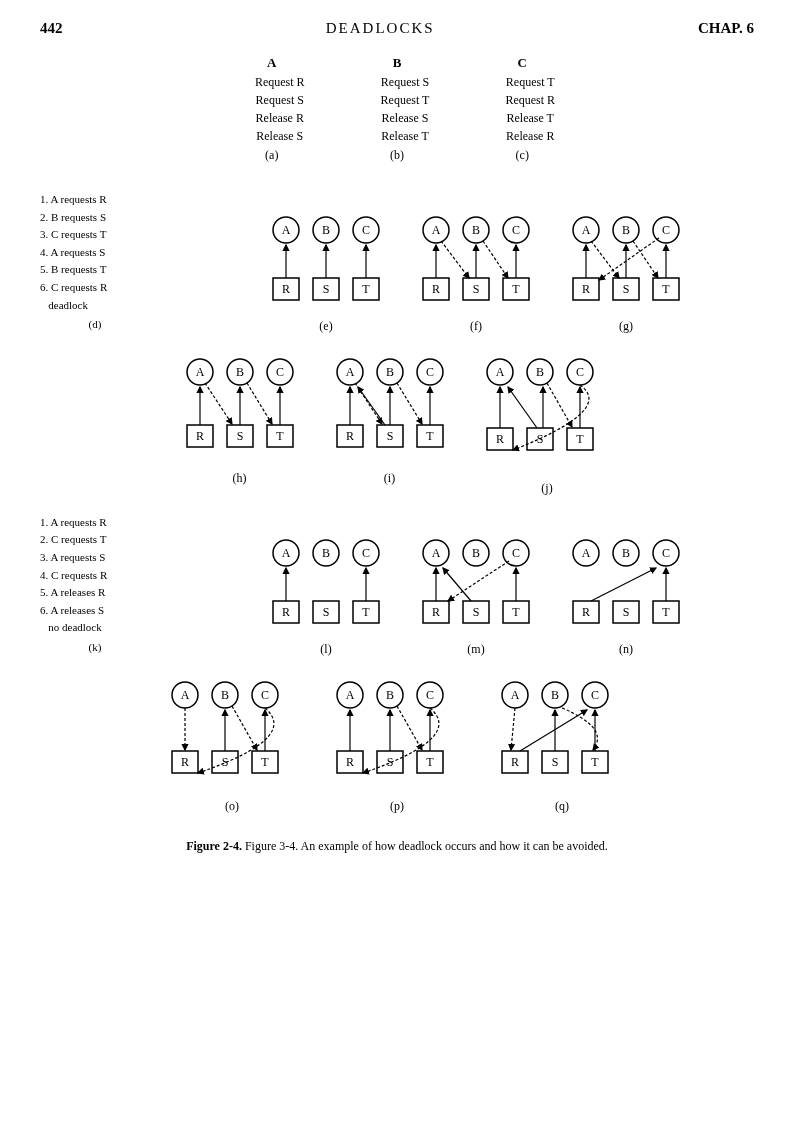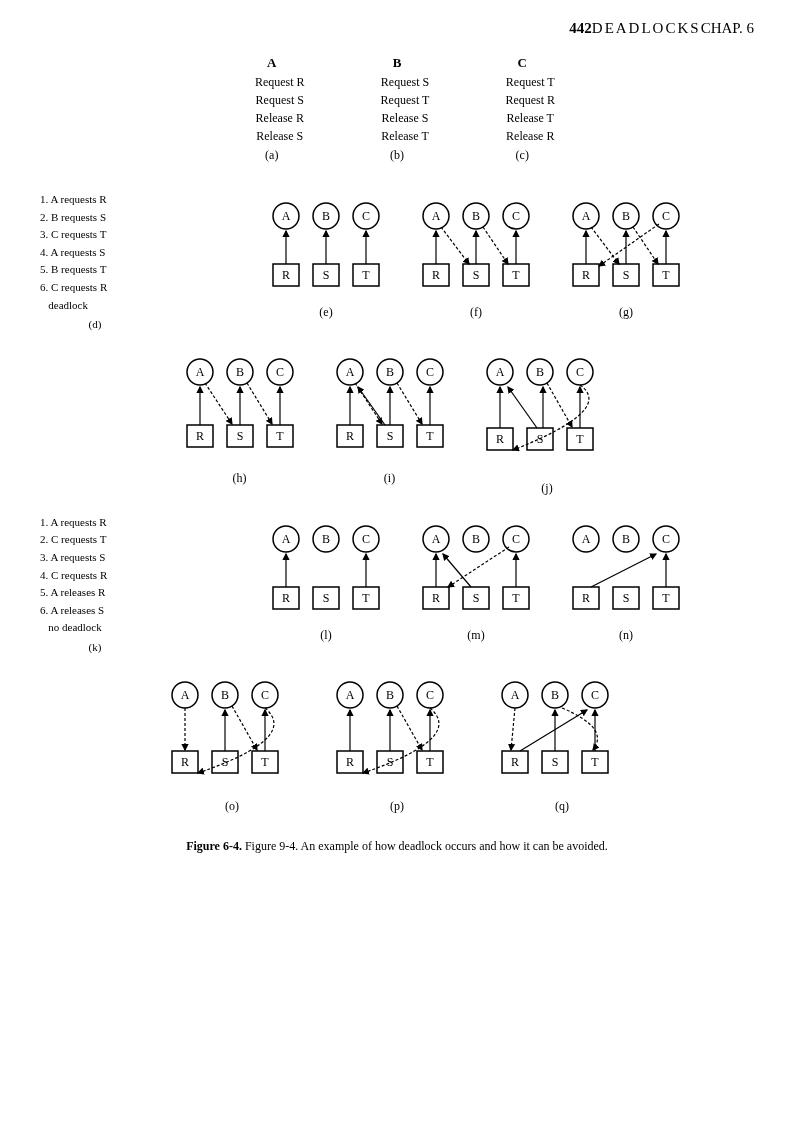--- a/index.html
+++ b/index.html
@@ -14,28 +14,28 @@
 
     .page {
       width: 794px;
       min-height: 1125px;
       padding: 20px 40px 30px 40px;
       position: relative;
     }
 
     .header {
       display: flex;
-      justify-content: flex-end;
+      justify-content: space-between;
       align-items: baseline;
       margin-bottom: 18px;
       border-bottom: none;
     }
     .header-page { font-size: 15px; font-weight: bold; }
     .header-title { font-size: 15px; font-weight: normal; letter-spacing: 2px; }
-    .header-chap { font-size: 15px; font-weight: normal; }
+    .header-chap { font-size: 15px; font-weight: bold; }
 
     
     .top-section {
       display: flex;
       justify-content: center;
       gap: 60px;
       margin-bottom: 18px;
     }
     .process-table {
       display: flex;
@@ -44,21 +44,21 @@
       font-size: 12px;
     }
     .process-table .pt-header { font-size: 13px; font-weight: bold; margin-bottom: 2px; }
     .process-table .pt-row { font-size: 12px; line-height: 1.5; text-align: center; margin-left: 16px; }
     .process-table .pt-label { font-size: 12px; margin-top: 3px; }
 
     
     .diagram-section {
       display: flex;
       margin-bottom: 16px;
-      align-items: center;
+      align-items: flex-end;
       gap: 48px;
     }
 
     .left-labels {
       width: 110px;
       font-size: 11px;
       line-height: 1.6;
       padding-top: 10px;
       flex-shrink: 0;
     }
@@ -565,17 +565,17 @@
         <path d="M 72 35 Q 120 55 103 77" stroke="black" stroke-width="1.2" fill="none" stroke-dasharray="3,2" marker-end="url(#arrow-q)"></path>
 
         <line x1="25" y1="35" x2="21" y2="77" stroke="black" stroke-width="1.2" stroke-dasharray="3,2" marker-end="url(#arrow-q)"></line>
       </svg>
       <div class="diagram-label">(q)</div>
     </div>
 
   </div>
 
   <div class="figure-caption">
-    <strong>Figure 6-4.</strong>
-    <span>Figure 9-4.  An example of how deadlock occurs and how it can be avoided.</span>
+    <strong>Figure 2-4.</strong>
+    <span>Figure 3-4.  An example of how deadlock occurs and how it can be avoided.</span>
   </div>
 
 </div>
 
 </body></html>

